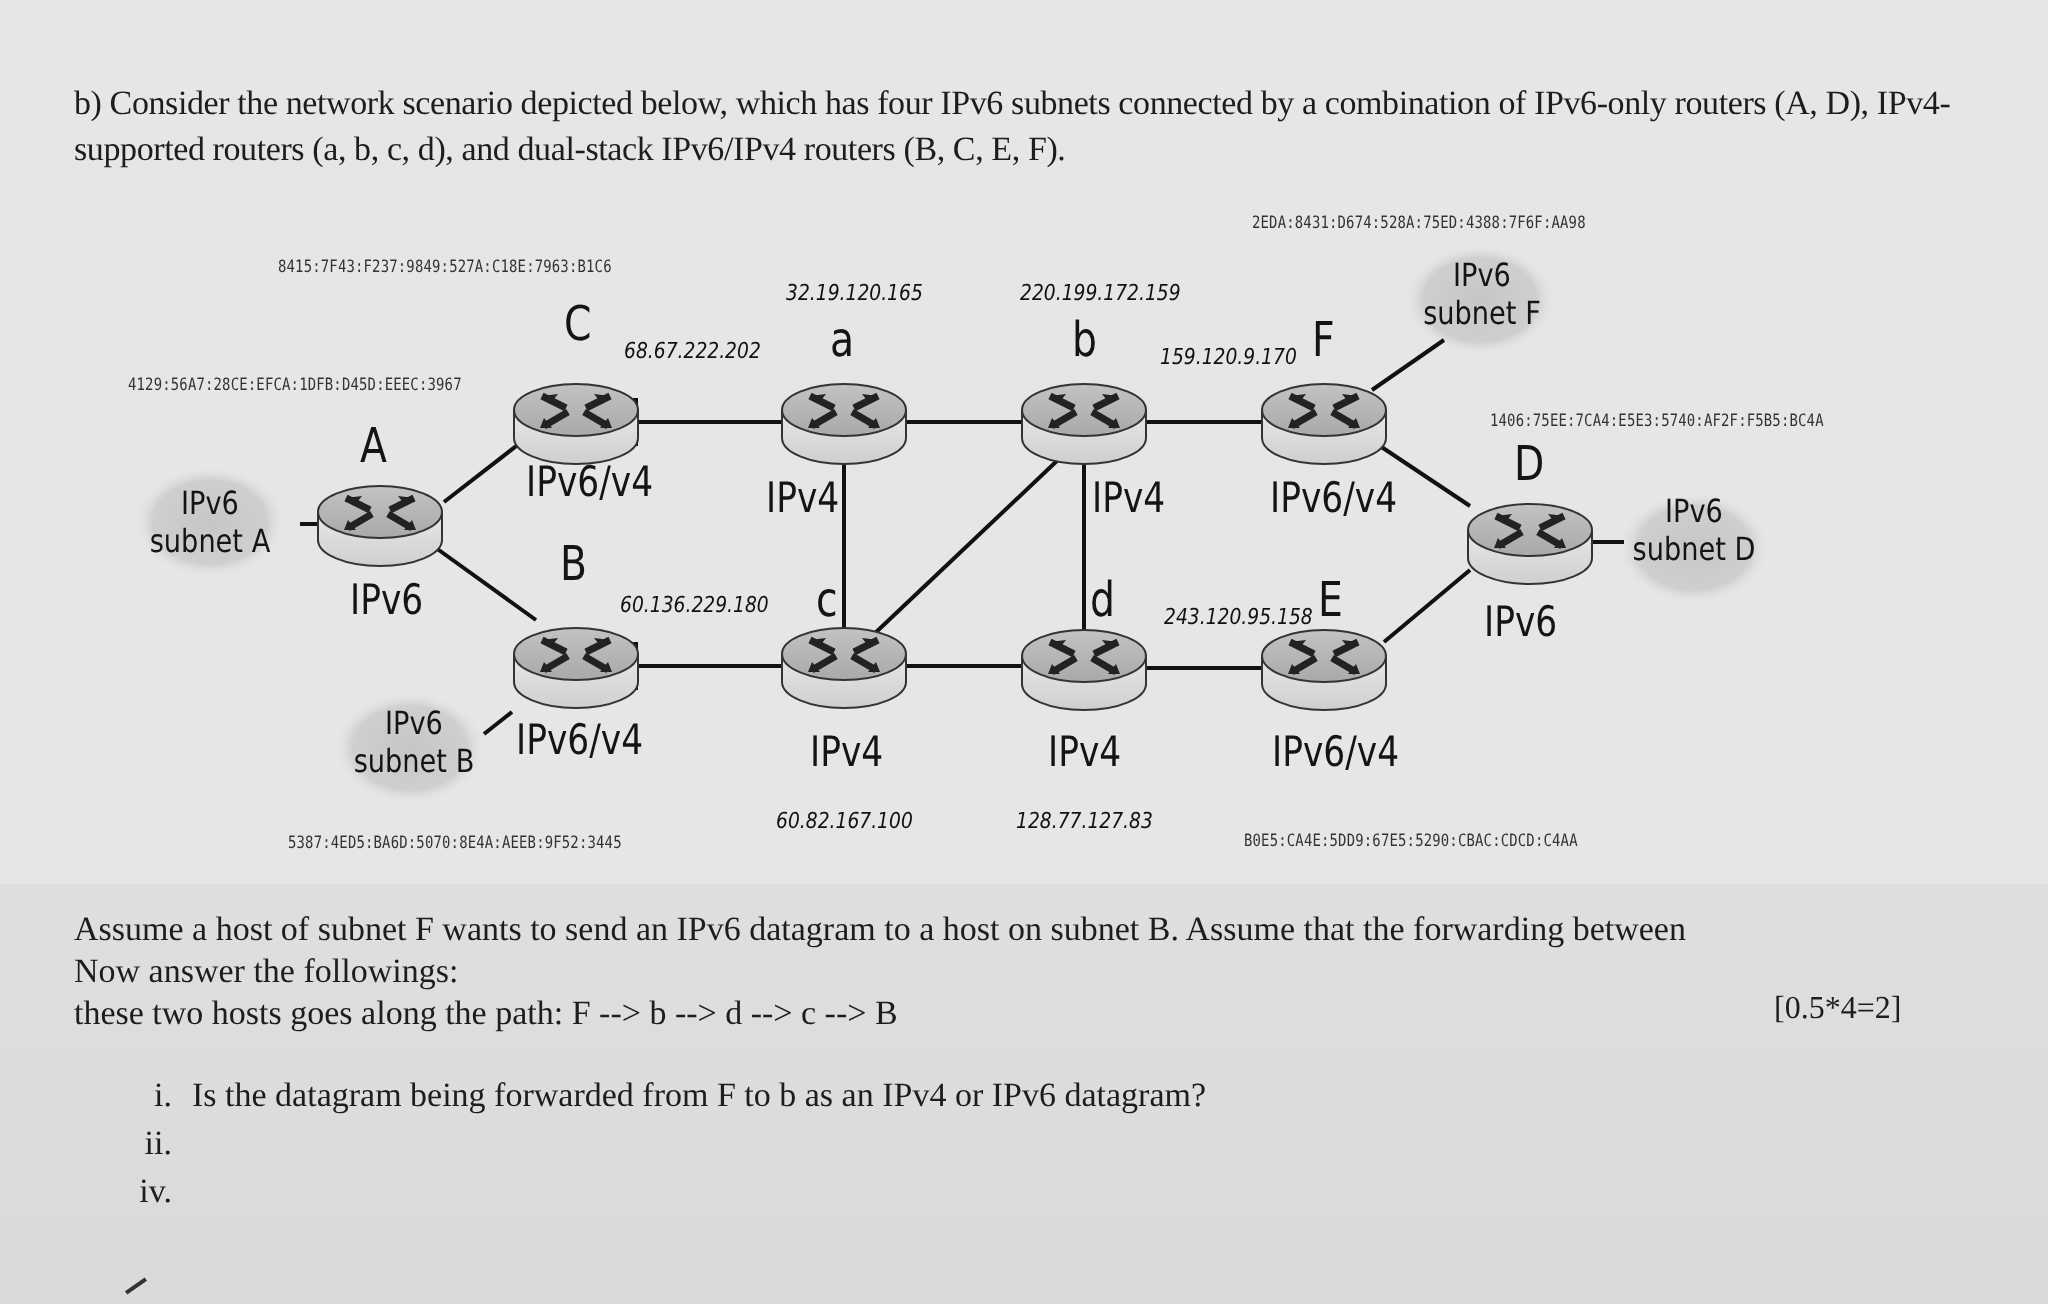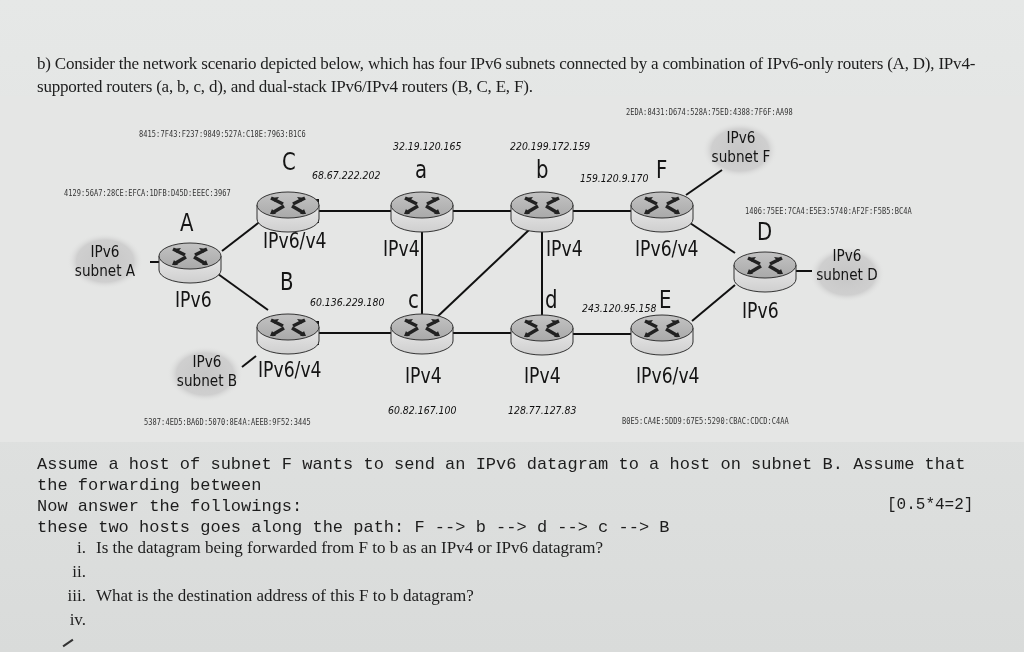--- a/index.html
+++ b/index.html
@@ -5,21 +5,21 @@
   * { box-sizing: border-box; margin: 0; padding: 0; }
   html, body { width: 1024px; height: 652px; overflow: hidden; }
   body {
     background: #e3e5e4;
     background-image: linear-gradient(180deg, #e6e8e7 0%, #dfe1e0 60%, #d9dbda 100%);
     position: relative;
     font-family: "DejaVu Serif", "Liberation Serif", serif;
     color: #1d1d1d;
   }
   .intro {
-    position: absolute; left: 37px; top: 52px; width: 950px;
+    position: absolute; left: 37px; top: 40px; width: 950px;
     font-size: 17px; line-height: 23px; letter-spacing: -0.2px;
     font-family: "Liberation Serif", serif;
   }
   .diagram {
     position: absolute; left: 0; top: 96px; width: 1024px; height: 346px;
     background: #e5e6e5;
   }
   svg.net { position: absolute; left: 0; top: 0; width: 1024px; height: 346px; }
   .lbl {
     position: absolute; font-family: "DejaVu Sans", sans-serif;
@@ -35,25 +35,25 @@
   .addr6 {
     position: absolute; font-family: "DejaVu Sans Mono", monospace; font-size: 8.5px;
     color: #333; white-space: nowrap; letter-spacing: 0.1px; transform: scaleX(0.82); transform-origin: left top;
   }
   .addr4 {
     position: absolute; font-family: "DejaVu Sans", sans-serif; font-size: 11px;
     font-style: italic; color: #111; white-space: nowrap; transform: scaleX(0.85); transform-origin: left top;
   }
   .q-intro {
     position: absolute; left: 37px; top: 454px; width: 930px;
-    font-size: 17px; line-height: 21px; font-family: Liberation Mono, monospace;
+    font-size: 17px; line-height: 21px; font-family: Liberation Serif, serif;
   }
   .marks {
     position: absolute; left: 887px; top: 496px; font-size: 16px;
-    font-family: Liberation Mono, monospace;
+    font-family: Liberation Serif, serif;
   }
   .qlist { position: absolute; left: 60px; top: 538px; font-size: 17px; font-family: "Liberation Serif", serif; }
   .qitem { display: flex; height: 24px; align-items: baseline; }
   .qnum { width: 36px; text-align: right; padding-right: 10px; }
   .tick { position: absolute; left: 62px; top: 642px; width: 12px; height: 2px; background: #333; transform: rotate(-35deg); }
 </style>
 </head>
 <body>
 
 <div class="intro">b) Consider the network scenario depicted below, which has four IPv6 subnets connected by a combination of IPv6-only routers (A, D), IPv4-supported routers (a, b, c, d), and dual-stack IPv6/IPv4 routers (B, C, E, F).</div>
@@ -193,20 +193,16 @@
 
 <div class="qlist">
   <div class="qitem">
     <span class="qnum">i.</span>
     <span>Is the datagram being forwarded from F to b as an IPv4 or IPv6 datagram?</span>
   </div>
   <div class="qitem">
     <span class="qnum">ii.</span>
   </div>
   <div class="qitem">
-    <span class="qnum">iii.</span>
-    <span>What is the destination address of this F to b datagram?</span>
-  </div>
-  <div class="qitem">
     <span class="qnum">iv.</span>
   </div>
 </div>
 <div class="tick"></div>
 
 </body></html>

